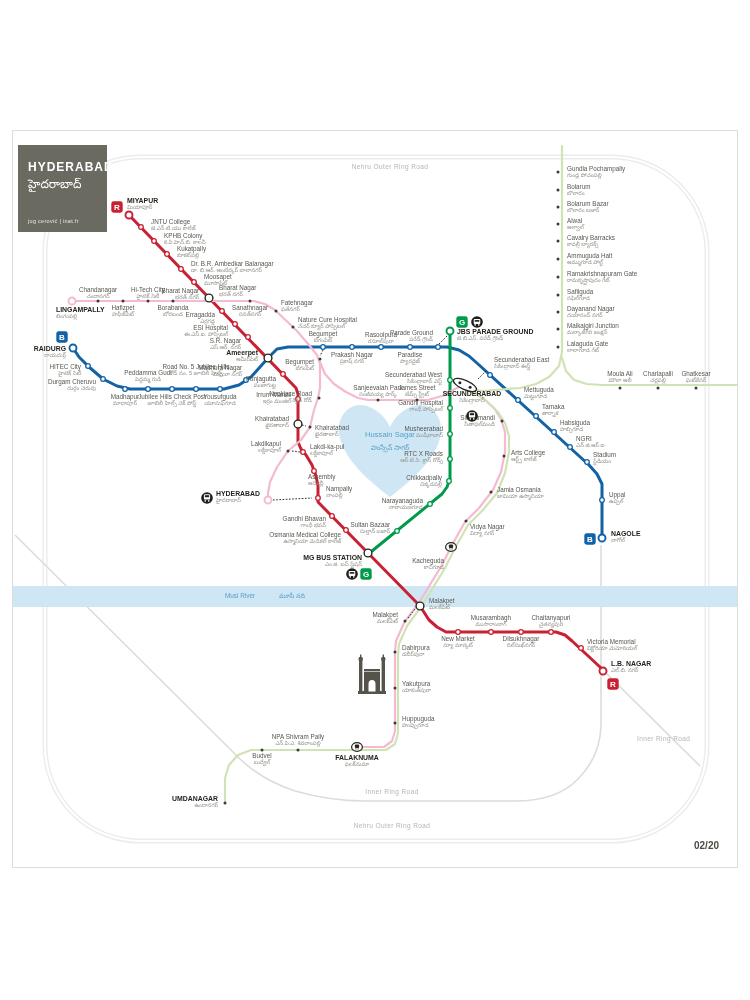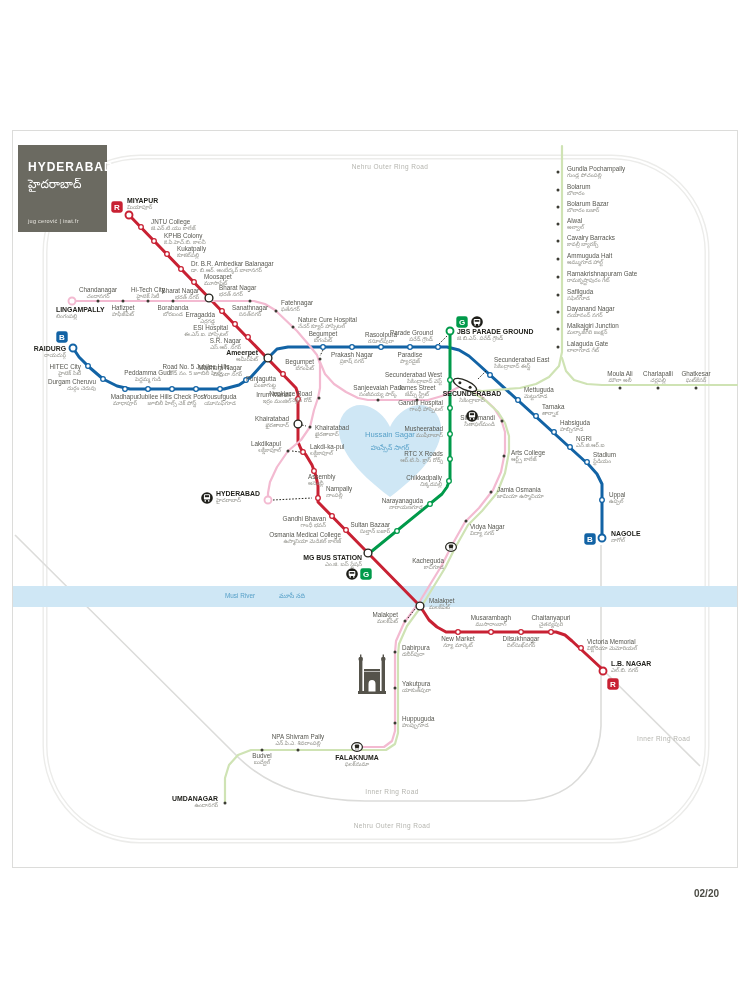--- a/index.html
+++ b/index.html
@@ -657,14 +657,14 @@
   <span class="overlay roadlabel center" style="left:390px;top:163px">Nehru Outer Ring Road</span>
   <span class="overlay roadlabel center" style="left:392px;top:822px">Nehru Outer Ring Road</span>
   <span class="overlay roadlabel center" style="left:392px;top:788px">Inner Ring Road</span>
   <span class="overlay roadlabel" style="left:637px;top:735px">Inner Ring Road</span>
 
   <span class="overlay waterlabel river-en center" style="left:240px;top:592px">Musi River</span>
   <span class="overlay waterlabel river-te center" style="left:292px;top:592px">మూసీ నది</span>
   <span class="overlay waterlabel lake-en center" style="left:390px;top:430px">Hussain Sagar</span>
   <span class="overlay waterlabel lake-te center" style="left:390px;top:444px">హుస్సేన్ సాగర్</span>
 
-  <span class="overlay pagenum" style="left:694px;top:888px">02/20</span>
+  <span class="overlay pagenum" style="left:694px;top:840px">02/20</span>
 </div>
 
 </body></html>

